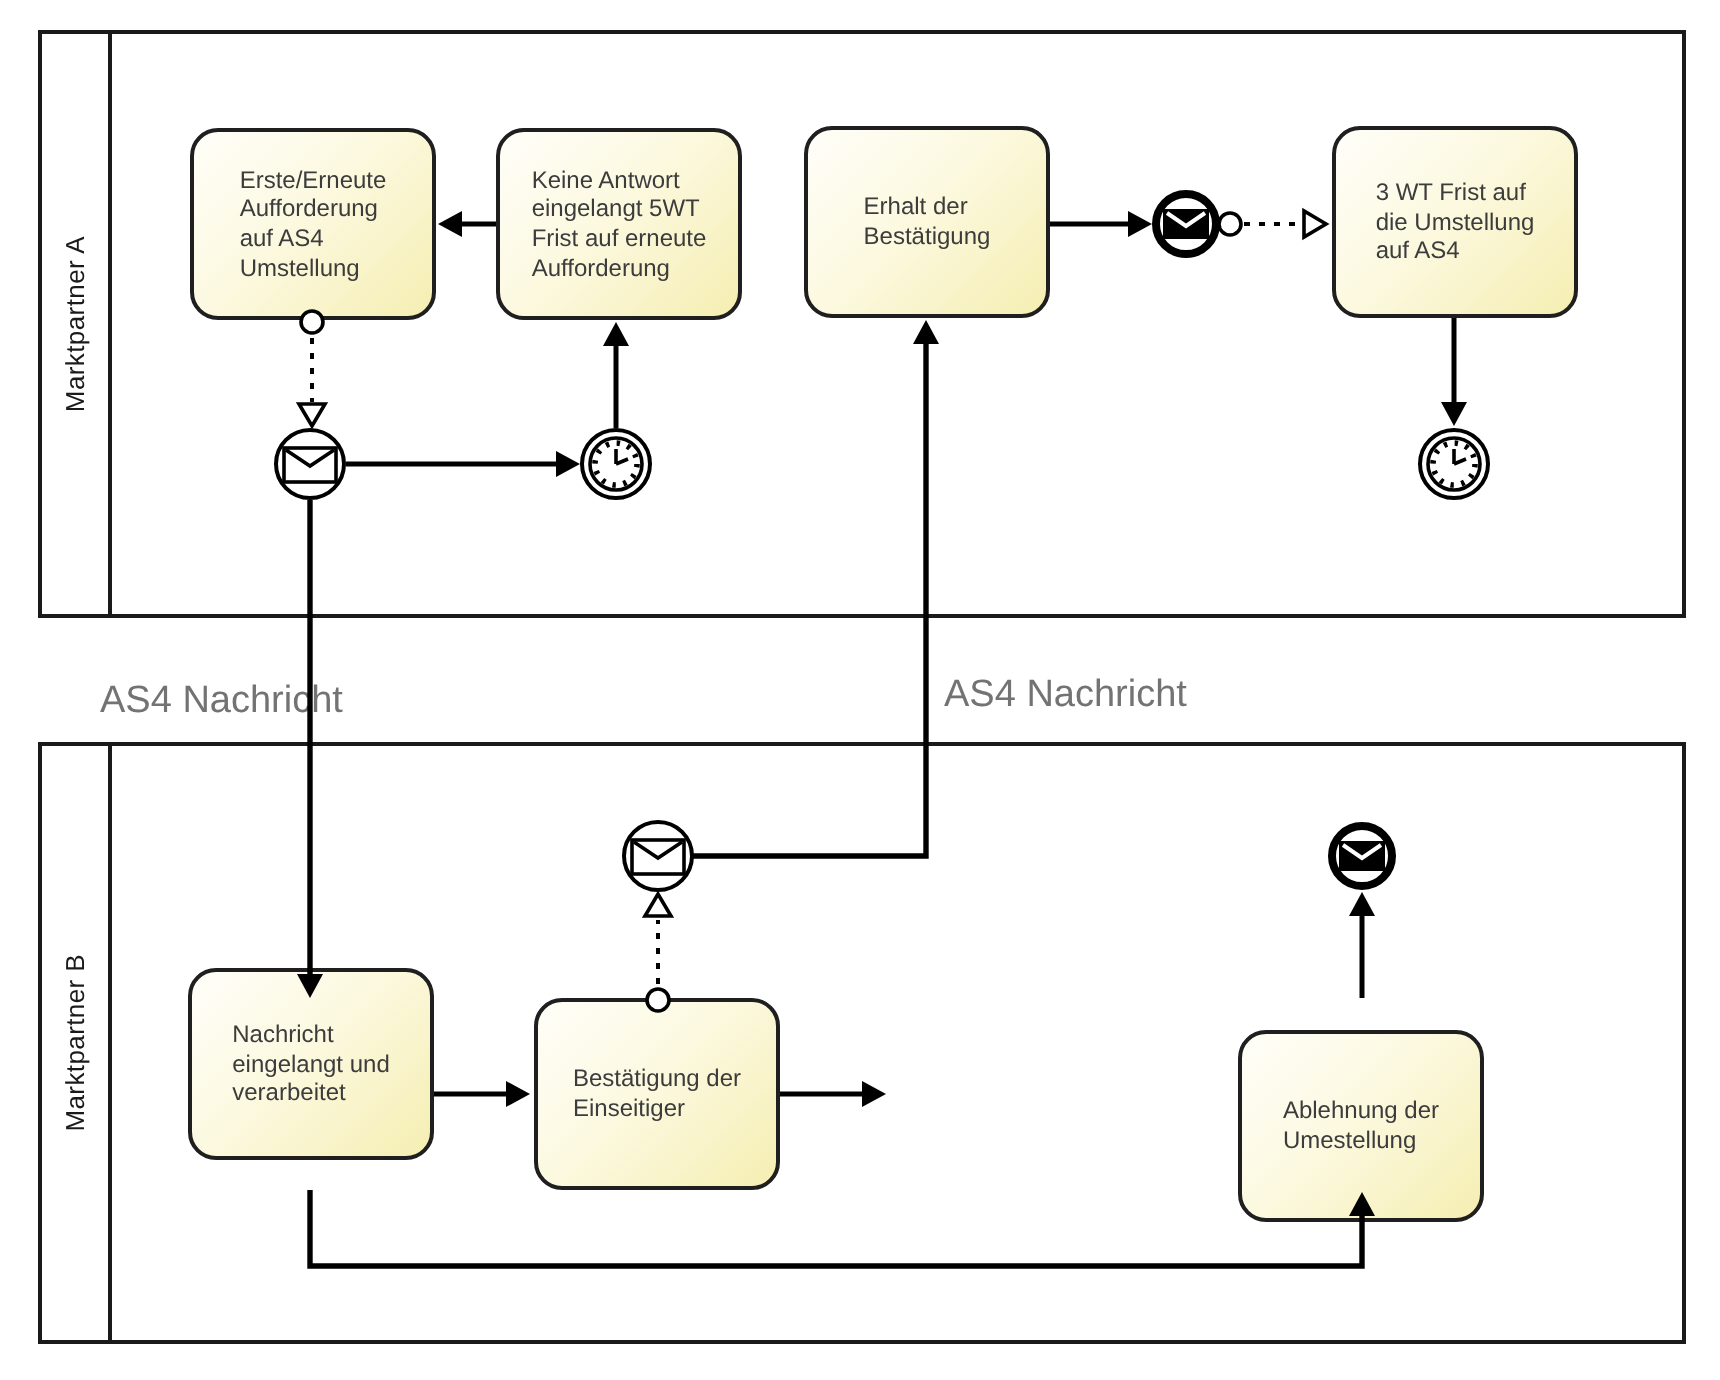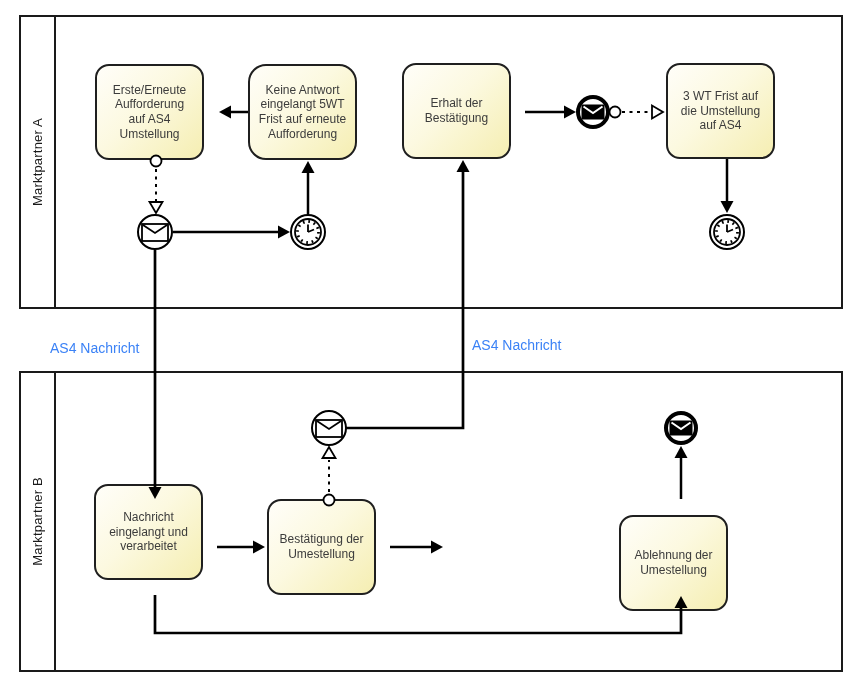--- a/index.html
+++ b/index.html
@@ -13,29 +13,29 @@
   }
   .pool-band{
     position:absolute;left:0;top:0;bottom:0;width:33px;
     border-right:2px solid #1a1a1a;display:flex;align-items:center;justify-content:center;
   }
   .pool-label{
     writing-mode:vertical-rl;transform:rotate(180deg);
     font-size:13px;color:#1a1a1a;letter-spacing:0.2px;white-space:nowrap;
   }
   .task{
-    position:absolute;width:109px;height:96px;box-sizing:border-box;
+    position:absolute;width:123px;height:96px;box-sizing:border-box;
     border:2px solid #1f1f1f;border-radius:14px;
     background:linear-gradient(135deg,#fffef9 0%,#fcf9e0 45%,#f5eeb2 100%);
-    display:flex;align-items:center;justify-content:center;text-align:center;
+    display:flex;align-items:center;justify-content:center;text-align:left;
     font-size:12px;line-height:1.22;color:#3c3c3c;white-space:pre-line;
     padding:4px;z-index:2;
   }
   .flow-label{
-    position:absolute;font-size:14px;color:#3b82f6;z-index:3;white-space:nowrap;
+    position:absolute;font-size:19px;color:#737373;z-index:3;white-space:nowrap;
   }
   #connector-layer{position:absolute;left:0;top:0;z-index:4;}
 </style>
 </head>
 <body>
 
 <div id="stage">
 
   <div class="pool" style="top:15px;height:294px;">
     <div class="pool-band">
@@ -45,35 +45,35 @@
   <div class="pool" style="top:371px;height:301px;">
     <div class="pool-band">
       <span class="pool-label">Marktpartner B</span>
     </div>
   </div>
 
   <div class="task" style="left:95px;top:64px;">Erste/Erneute
 Aufforderung
 auf AS4
 Umstellung</div>
-  <div class="task" style="left:248px;top:64px;border-radius:18px;">Keine Antwort
+  <div class="task" style="left:248px;top:64px;">Keine Antwort
 eingelangt 5WT
 Frist auf erneute
 Aufforderung</div>
   <div class="task" style="left:402px;top:63px;">Erhalt der
 Bestätigung</div>
   <div class="task" style="left:666px;top:63px;">3 WT Frist auf
 die Umstellung
 auf AS4</div>
 
   <div class="task" style="left:94px;top:484px;">Nachricht
 eingelangt und
 verarbeitet</div>
   <div class="task" style="left:267px;top:499px;">Bestätigung der
-Umestellung</div>
+Einseitiger</div>
   <div class="task" style="left:619px;top:499px;margin-top:16px;">Ablehnung der
 Umestellung</div>
 
   <div class="flow-label" style="left:50px;top:340px;">AS4 Nachricht</div>
   <div class="flow-label" style="left:472px;top:337px;">AS4 Nachricht</div>
 
   <svg id="connector-layer" width="860" height="690" viewBox="0 0 860 690">
 
     <g stroke="#000" stroke-width="2.5">
       <line x1="248" y1="112" x2="229" y2="112"></line>

